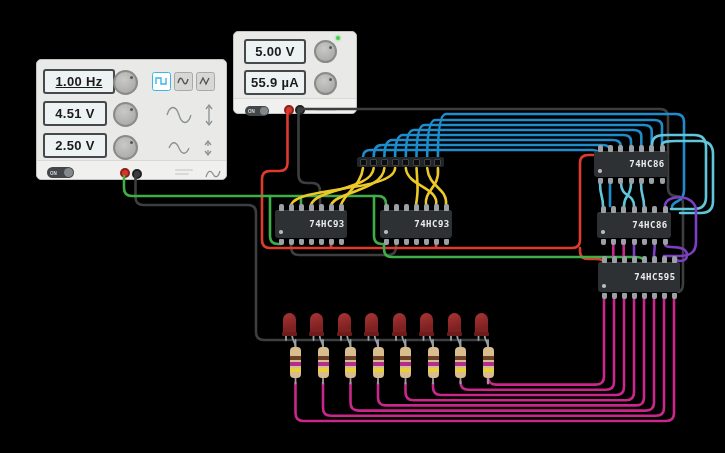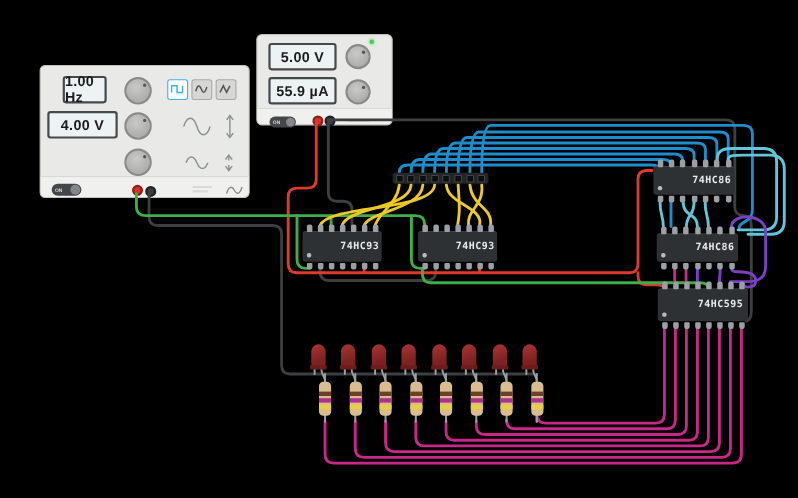--- a/index.html
+++ b/index.html
@@ -46,22 +46,23 @@
   .tinytxt{position:absolute;background:#d9d9d7;height:1.5px;border-radius:1px;}
   .grnled{position:absolute;width:4px;height:4px;border-radius:50%;background:var(--indicator-green,#43d14c);box-shadow:0 0 3px var(--indicator-green,#43d14c);}
 </style>
 </head>
 <body>
 
 <div id="canvas">
 
   <div class="panel" style="left:36px;top:59px;width:191px;height:121px;">
     <div class="footer" style="height:18px;"></div>
-    <div class="display" style="left:20px;top:8.5px;width:40px;height:25px;">1.00 Hz</div>
-    <div class="display" style="left:6px;top:40.5px;width:64px;height:25px;">4.00 V</div>
+    <div class="display" style="left:6px;top:8.5px;width:72px;height:25px;text-decoration:underline;">1.00 Hz</div>
+    <div class="display" style="left:6px;top:40.5px;width:64px;height:25px;">4.51 V</div>
+    <div class="display" style="left:6px;top:73px;width:64px;height:25px;">2.50 V</div>
     <div class="knob" style="left:76px;top:9.5px;width:25px;height:25px;">
         <i></i>
       </div>
     <div class="knob" style="left:76px;top:41.5px;width:25px;height:25px;">
         <i></i>
       </div>
     <div class="knob" style="left:76px;top:74.5px;width:25px;height:25px;">
         <i></i>
       </div>
     <div class="wbtn sel" style="left:114.5px;top:11.5px;">

